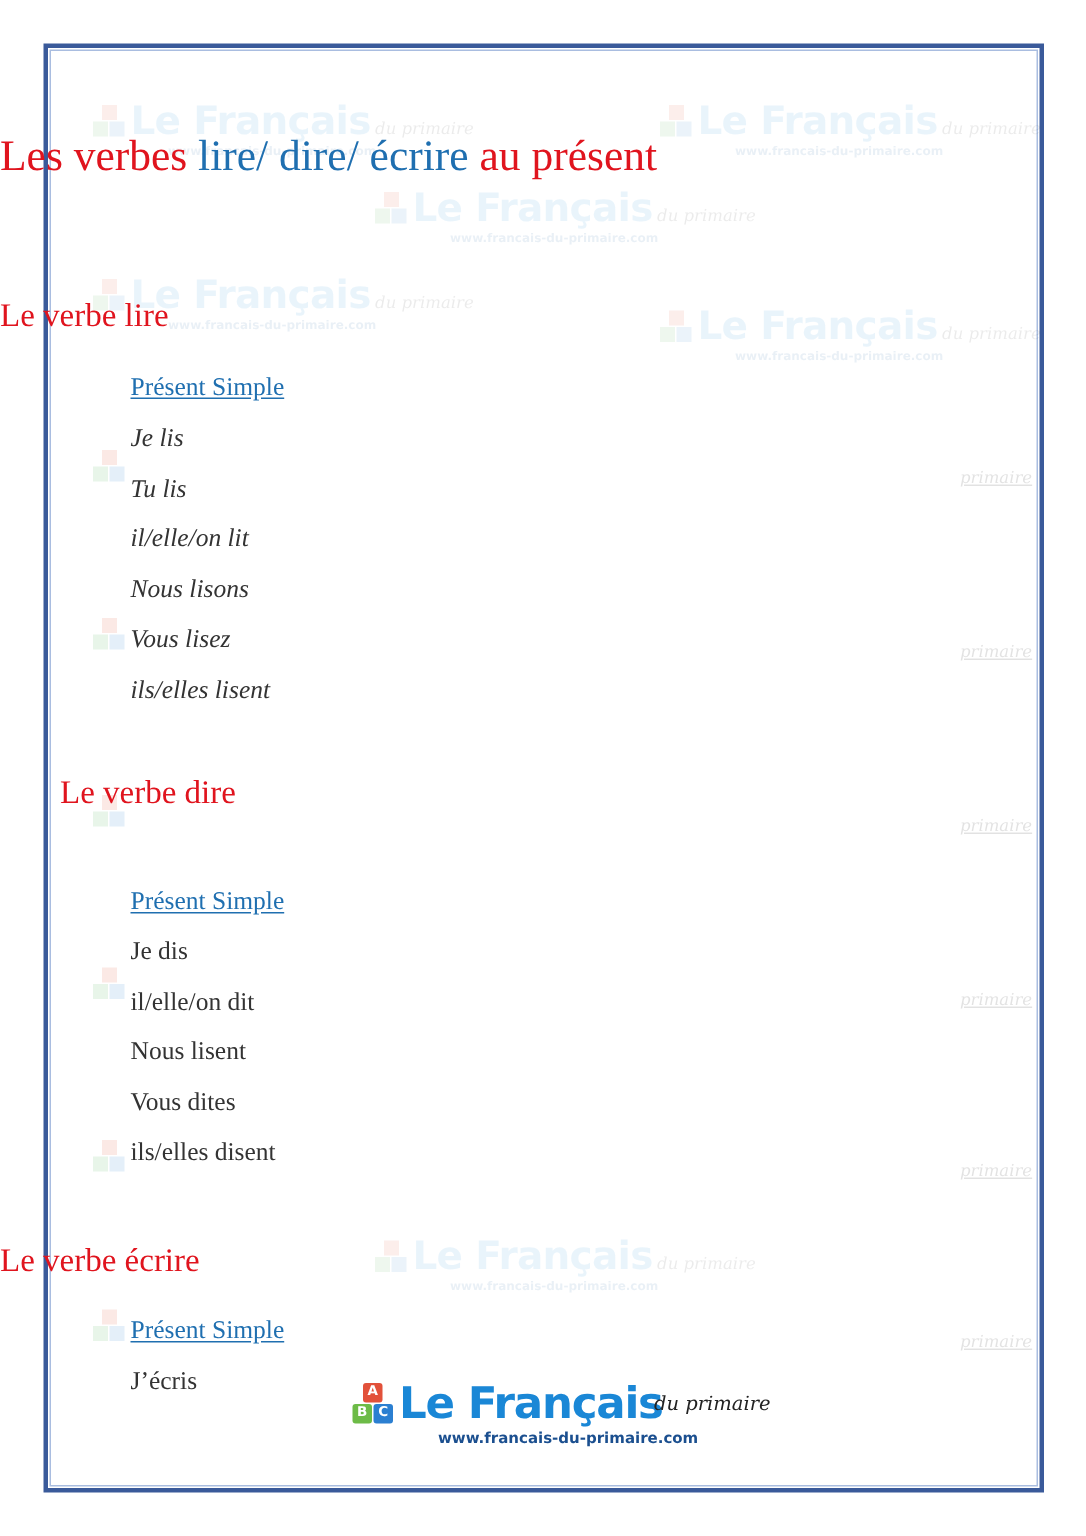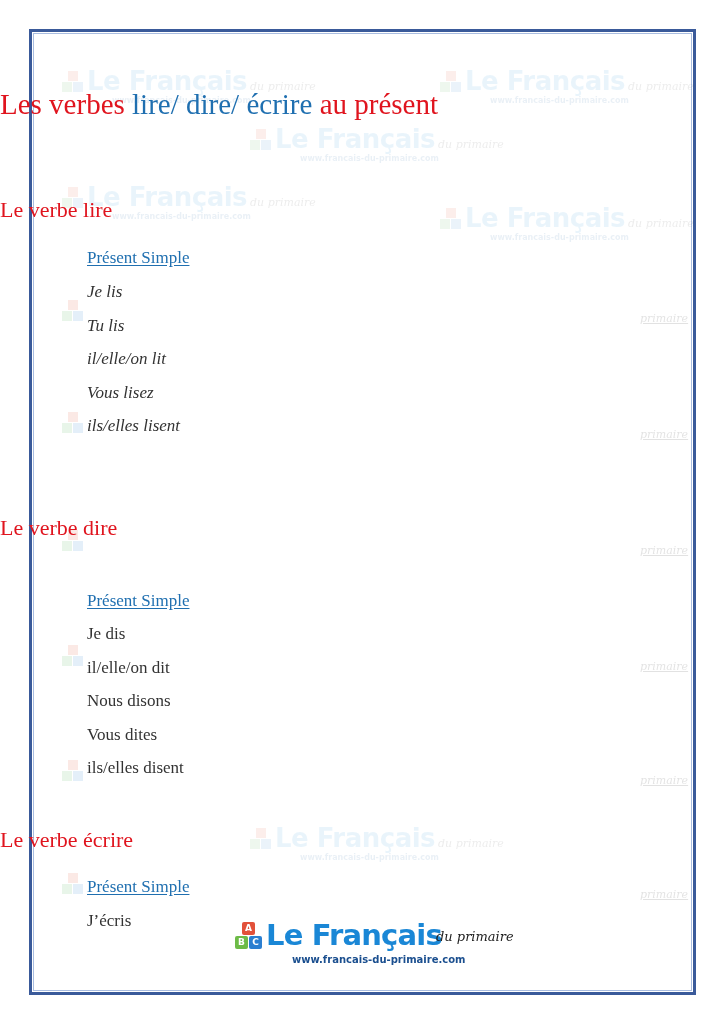--- a/index.html
+++ b/index.html
@@ -236,30 +236,31 @@
 <h1 class="title" style="margin:0; font-weight:normal;">
   <span>Les verbes </span><span class="blue">lire/ dire/ écrire</span><span> au présent</span>
 </h1>
 
 <div class="section-heading" style="top:196px;">Le verbe lire</div>
 <a class="tense-link" style="top:247px;">Présent Simple</a>
 <ul class="conj-list" style="top:275px;font-style:italic;">
   <li>Je lis</li>
   <li>Tu lis</li>
   <li>il/elle/on lit</li>
+  <li>Nous lisons</li>
   <li>Vous lisez</li>
   <li>ils/elles lisent</li>
 </ul>
 
-<div class="section-heading" style="top:514px;">Le verbe dire</div>
+<div class="section-heading" style="top:514px;margin-left:40px;">Le verbe dire</div>
 <a class="tense-link" style="top:590px;">Présent Simple</a>
 <ul class="conj-list" style="top:617px;">
   <li>Je dis</li>
   <li>il/elle/on dit</li>
-  <li>Nous disons</li>
+  <li>Nous lisent</li>
   <li>Vous dites</li>
   <li>ils/elles disent</li>
 </ul>
 
 <div class="section-heading" style="top:826px;">Le verbe écrire</div>
 <a class="tense-link" style="top:876px;">Présent Simple</a>
 <ul class="conj-list" style="top:904px;">
   <li>J’écris</li>
 </ul>
 

